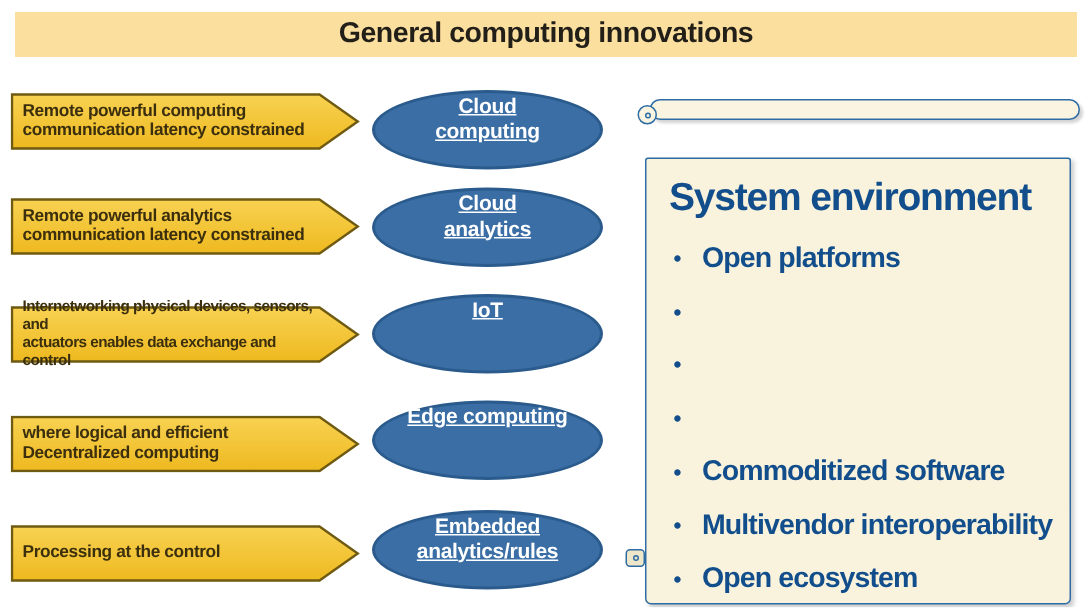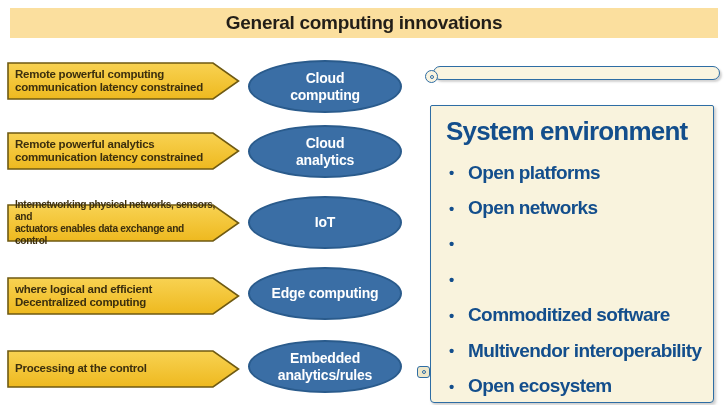--- a/index.html
+++ b/index.html
@@ -16,23 +16,23 @@
   .arrow svg { position:absolute; left:0; top:0; width:233px; height:38px; display:block; }
   .arrow-label { position:absolute; left:8px; top:0; height:100%; width:202px;
                  display:flex; flex-direction:column; justify-content:center;
                  font-size:11.5px; font-weight:600; color:#3c2f0e;
                  line-height:1.16; letter-spacing:-0.25px; }
   .arrow-label.small { font-size:10.2px; letter-spacing:-0.35px; }
 
   
   .node { position:absolute; left:248px; width:154px; height:53px;
           background:#3a6ea5; border:2.5px solid #2a5b8c; border-radius:50%;
-          display:flex; flex-direction:column; align-items:center; justify-content:center;
+          display:flex; flex-direction:column; align-items:center; 
           color:#ffffff; font-weight:700; font-size:14px; line-height:1.18; letter-spacing:-0.2px;
-          text-align:center; }
+          text-align:center;text-decoration:underline; }
 
   
   .scroll-body { position:absolute; left:430px; top:79px; width:284px; height:298px;
                  background:#f9f3dd; border:1.6px solid #2e6da4; border-radius:2px 2px 4px 4px;
                  box-shadow:2px 2px 3px rgba(110,110,110,0.35);
                  padding:8px 8px 0 15px; z-index:1;margin-top:26px; }
   .scroll-roll { position:absolute; left:433px; top:66px; width:287px; height:14px;
                  background:#faf4e0; border:1.5px solid #2e6da4; border-radius:8px;
                  box-shadow:2px 2px 2px rgba(110,110,110,0.3); z-index:3; }
   .scroll-spiral { position:absolute; left:425px; top:70px; width:13px; height:13px;
@@ -95,21 +95,21 @@
   <div class="node" style="top:125px">
     <div>Cloud</div>
     <div>analytics</div>
   </div>
 
   <div class="arrow" style="top:204px">
     <svg viewBox="0 0 233 38" preserveAspectRatio="none">
       <polygon points="1,1 206,1 231.5,19 206,37 1,37" fill="url(#ag)" stroke="#6f5a12" stroke-width="1.6"></polygon>
     </svg>
     <div class="arrow-label small">
-      <div>Internetworking physical networks, sensors, and</div>
+      <div>Internetworking physical devices, sensors, and</div>
       <div>actuators enables data exchange and control</div>
     </div>
   </div>
   <div class="node" style="top:196px">
     <div>IoT</div>
     <div></div>
   </div>
 
   <div class="arrow" style="top:277px">
     <svg viewBox="0 0 233 38" preserveAspectRatio="none">
@@ -141,21 +141,20 @@
 
   <div class="scroll-body">
     <div class="panel-title">System environment</div>
     <ul class="panel-list">
       <li>
         <span class="dot">•</span>
         <span>Open platforms</span>
       </li>
       <li>
         <span class="dot">•</span>
-        <span>Open networks</span>
       </li>
       <li>
         <span class="dot">•</span>
       </li>
       <li>
         <span class="dot">•</span>
       </li>
       <li>
         <span class="dot">•</span>
         <span>Commoditized software</span>

